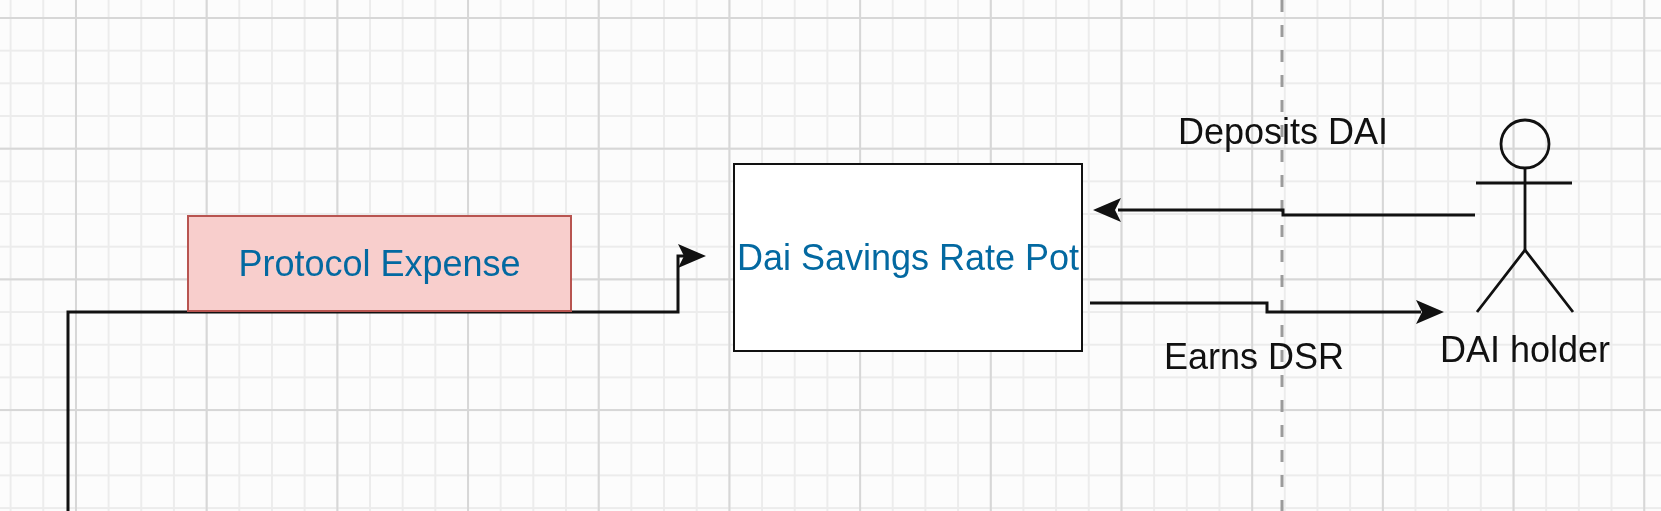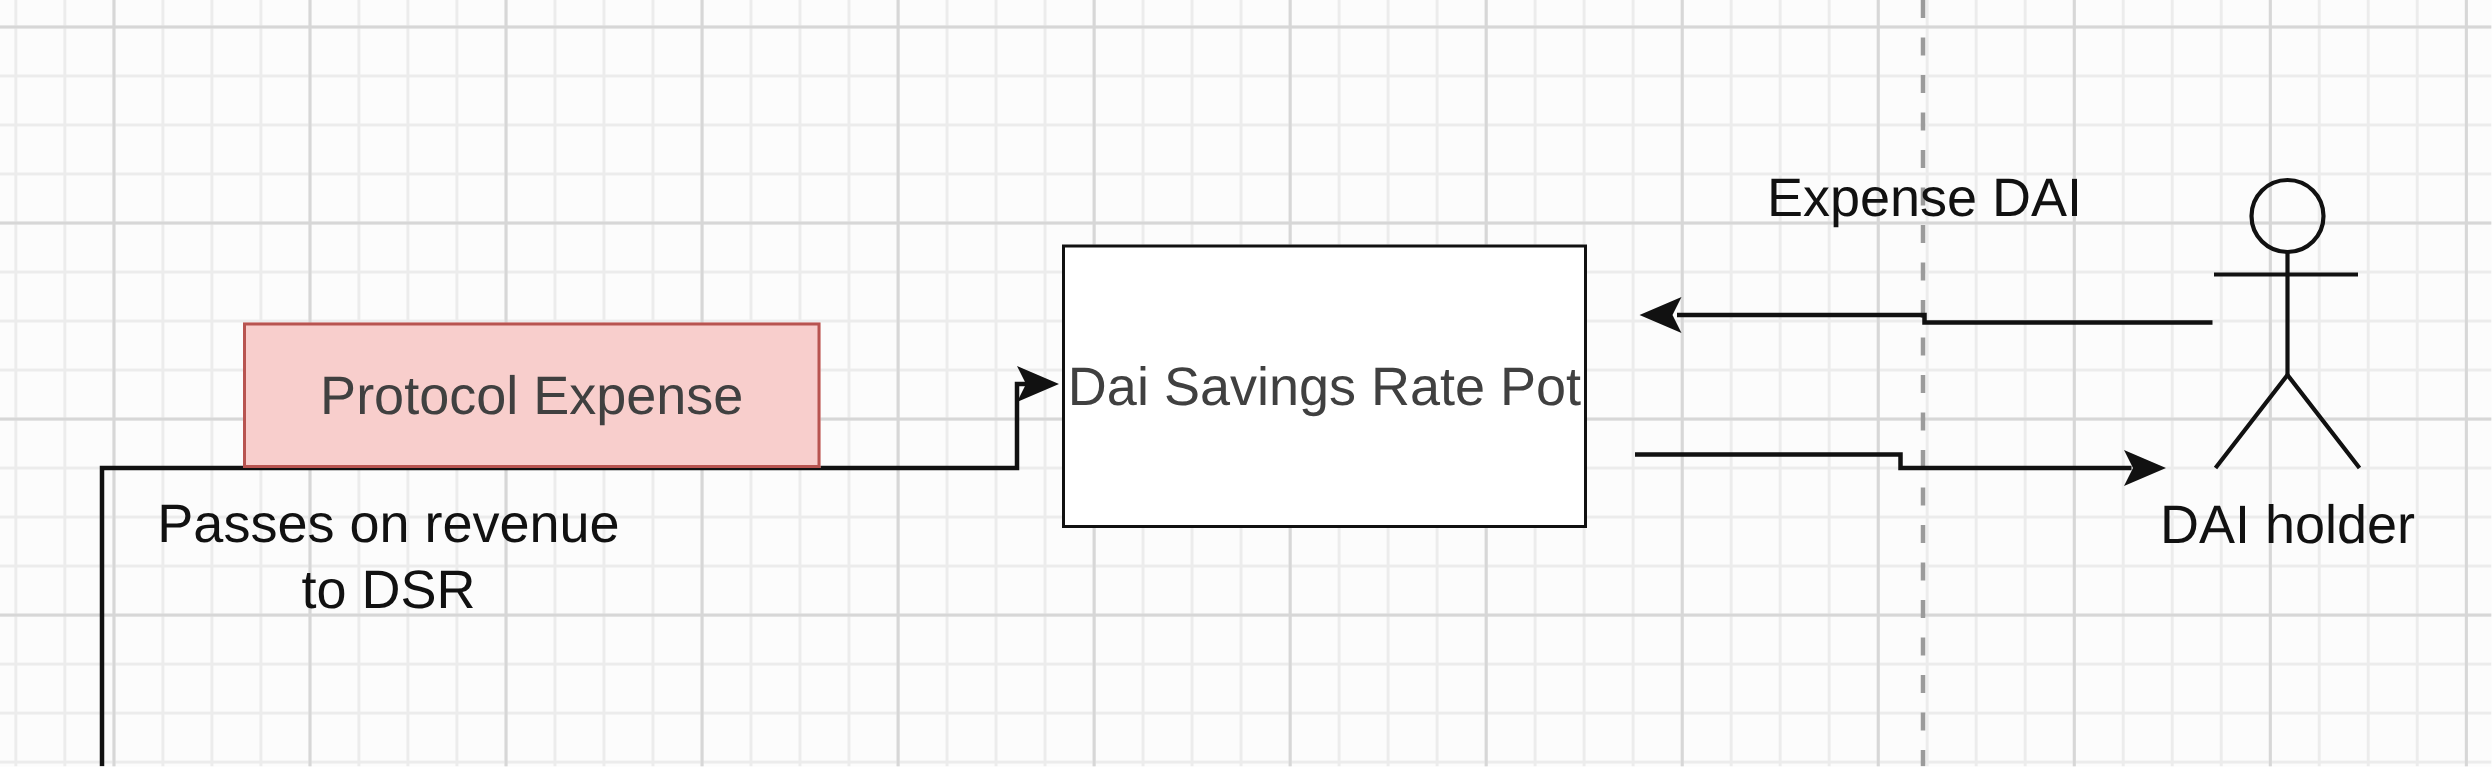--- a/index.html
+++ b/index.html
@@ -28,22 +28,23 @@
     position: absolute; left: 0; top: 0; z-index: 1;
   }
   .conn { fill: none; stroke: #111111; stroke-width: 3; }
   .dashed { fill: none; stroke: #9b9b9b; stroke-width: 3; stroke-dasharray: 12 13; }
   .head { fill: #111111; stroke: none; }
   .actor-stroke { fill: none; stroke: #111111; stroke-width: 2.8; }
   .node {
     position: absolute; z-index: 2;
     box-sizing: border-box;
     display: flex; align-items: center; justify-content: center;
-    font-size: 36px; color: #404040;
+    font-size: 36px; color: #0369a1;
     text-align: center;
+    margin-left: 25px;
   }
   .node-pink {
     left: 162px; top: 215px; width: 385px; height: 97px;
     background: #f8cecc;
     border: 2.5px solid #b85450;
   }
   .node-white {
     left: 708px; top: 163px; width: 350px; height: 189px;
     background: #ffffff;
     border: 2.5px solid #111111;
@@ -87,21 +88,20 @@
   </svg>
 
   <div class="node node-pink">
     <span>Protocol Expense</span>
   </div>
 
   <div class="node node-white">
     <span>Dai Savings Rate Pot</span>
   </div>
 
-  <div class="edge-label lbl-passes">Passes on revenue
-to DSR</div>
 
-  <div class="edge-label lbl-deposits">Expense DAI</div>
+  <div class="edge-label lbl-deposits">Deposits DAI</div>
 
+  <div class="edge-label lbl-earns">Earns DSR</div>
 
   <div class="edge-label lbl-holder">DAI holder</div>
 
 </div>
 
 </body></html>

